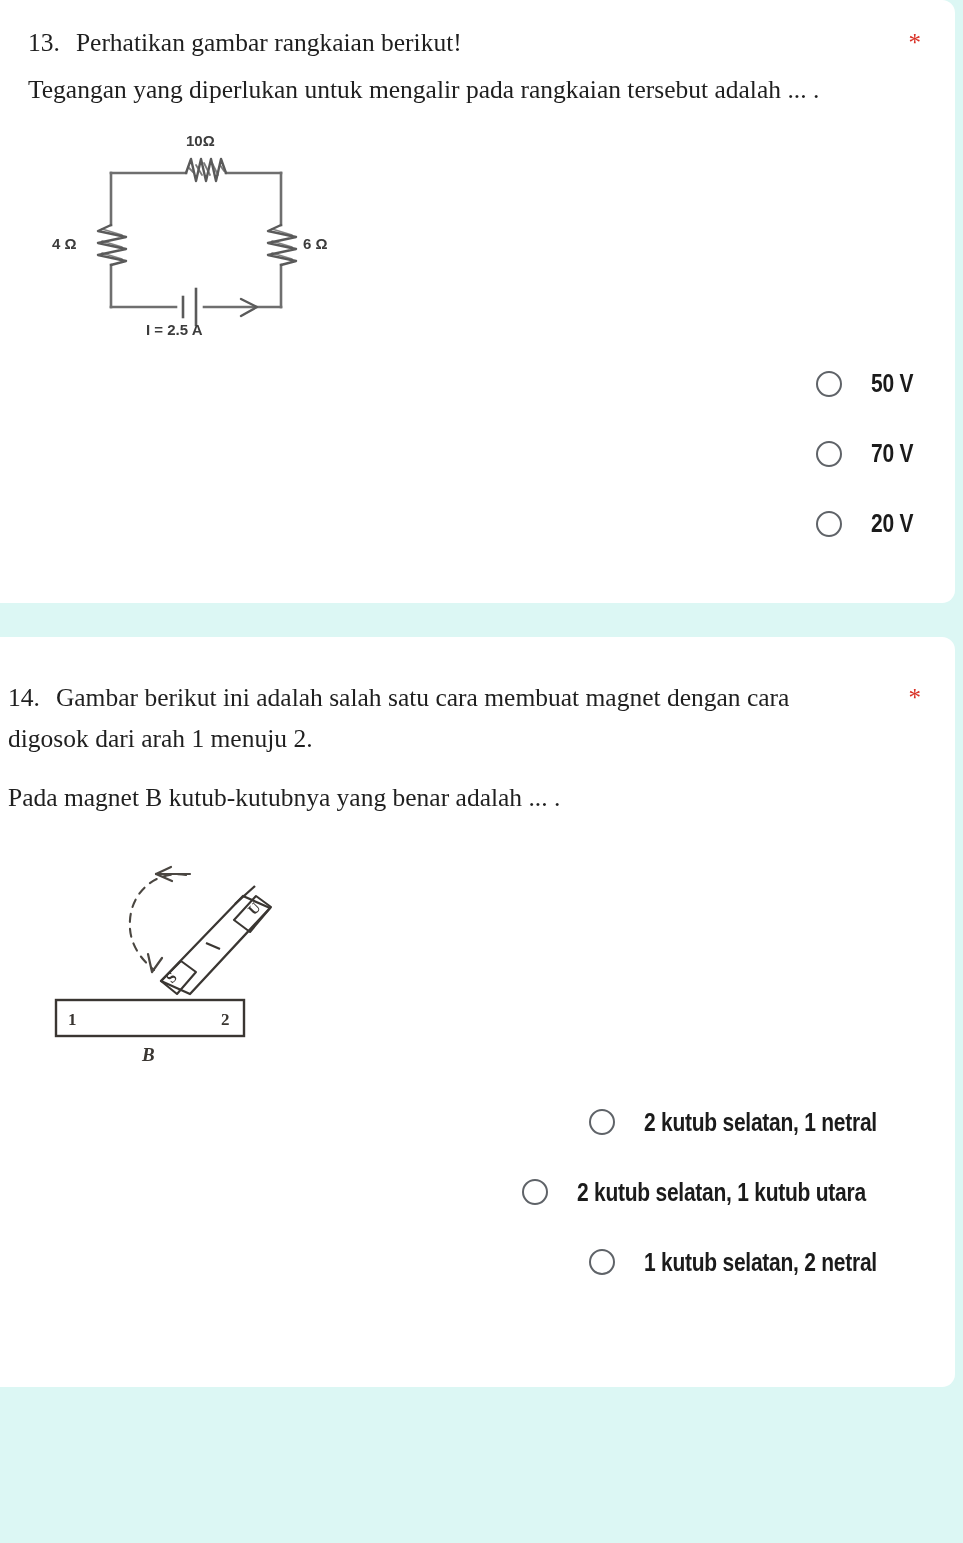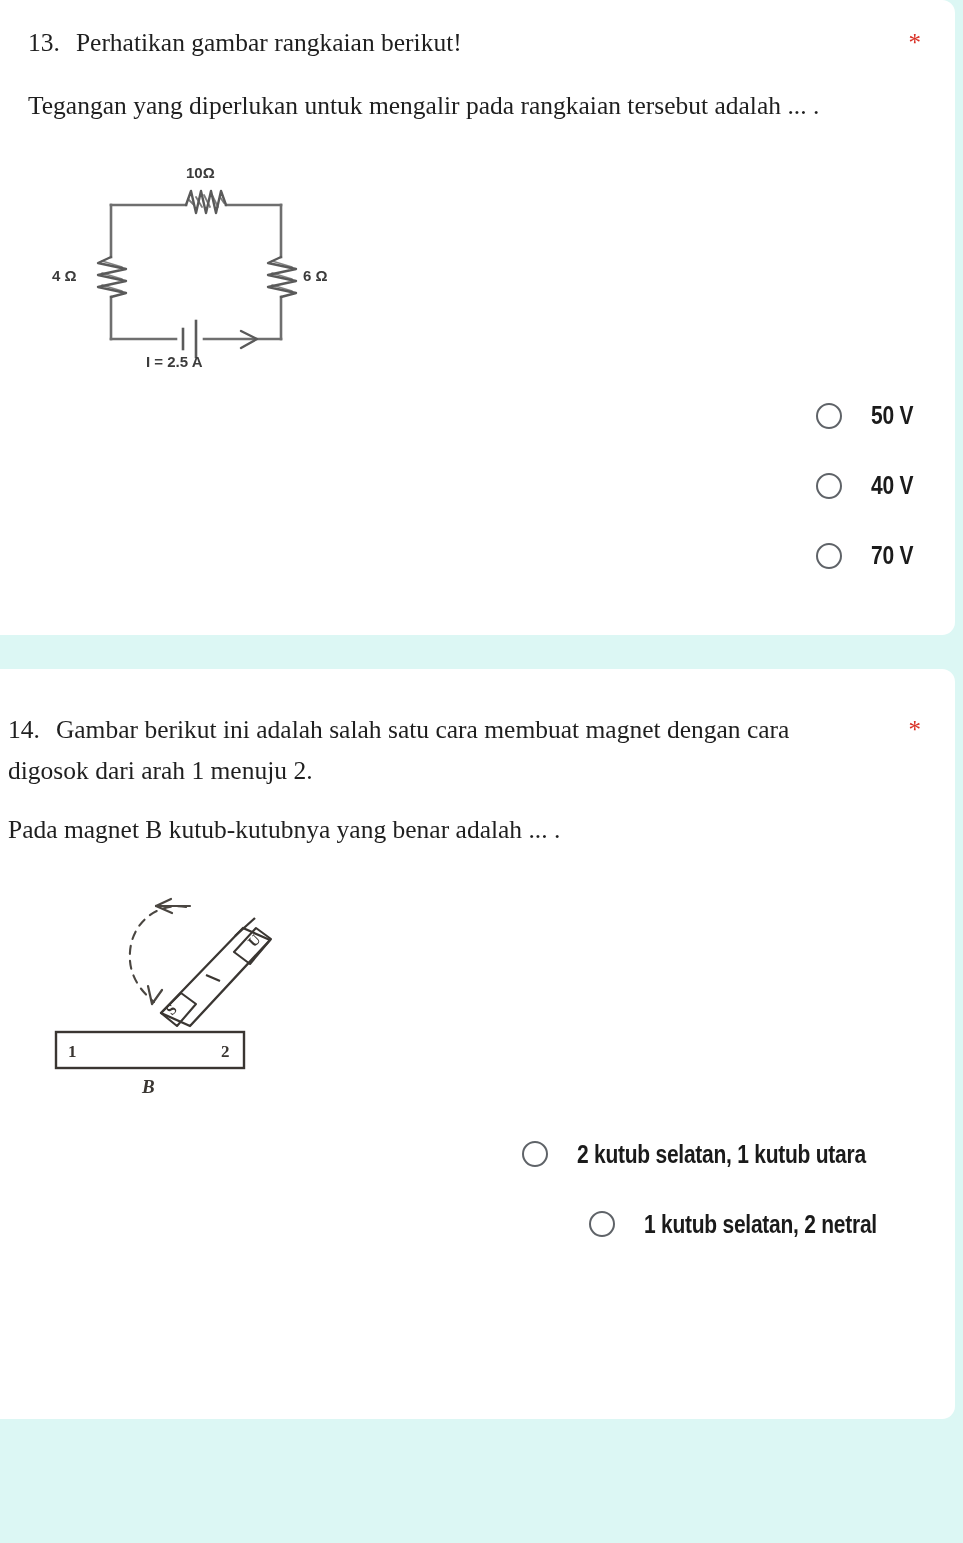--- a/index.html
+++ b/index.html
@@ -52,21 +52,21 @@
     padding-left: 10px;
     flex: 0 0 auto;
     margin-top: 2px;
   }
   .qbody {
     font-family: "Liberation Serif", serif;
     font-size: 25.5px;
     line-height: 1.62;
     color: #1f1f1f;
     max-width: 880px;
-    margin-top: 22px;
+    margin-top: 6px;
   }
   .qbody2 { margin-top: 18px; }
 
   
   .options { margin-top: 14px; }
   .option {
     display: flex;
     align-items: center;
     height: 70px;
     cursor: pointer;
@@ -87,21 +87,21 @@
     font-size: 25px;
     font-weight: 600;
     letter-spacing: -0.3px;
     color: #1b1b1b;
     transform: scaleX(0.84);
     transform-origin: left center;
     white-space: nowrap;
   }
 
   
-  .figure-circuit { margin-top: 30px; margin-left: 8px; text-align: right; }
+  .figure-circuit { margin-top: 14px; margin-left: 8px; text-align: right; }
   .figure-magnet { margin-top: 30px; margin-left: 30px; }
 
   svg { display: block; }
 </style>
 </head>
 <body>
 
 <div id="page">
 
   <div class="card q13">
@@ -167,25 +167,25 @@
       </svg>
     </div>
 
     <div class="options">
       <div class="option">
         <span class="radio"></span>
         <span class="option-label">50 V</span>
       </div>
       <div class="option">
         <span class="radio"></span>
-        <span class="option-label">40 V</span>
-      </div>
-      <div class="option">
-        <span class="radio"></span>
         <span class="option-label">70 V</span>
+      </div>
+      <div class="option">
+        <span class="radio"></span>
+        <span class="option-label">20 V</span>
       </div>
     </div>
 
   </div>
 
   <div class="gap"></div>
 
   <div class="card q14">
 
     <div class="qhead">
@@ -234,20 +234,24 @@
         </g>
         <text x="30" y="177" font-family="Liberation Serif, serif" font-size="17" font-weight="700" fill="#3a3632">1</text>
         <text x="183" y="177" font-family="Liberation Serif, serif" font-size="17" font-weight="700" fill="#3a3632">2</text>
         <text x="104" y="213" font-family="Liberation Serif, serif" font-size="19" font-style="italic" font-weight="700" fill="#3a3632">B</text>
       </svg>
     </div>
 
     <div class="options">
       <div class="option">
         <span class="radio"></span>
+        <span class="option-label">2 kutub selatan, 1 netral</span>
+      </div>
+      <div class="option">
+        <span class="radio"></span>
         <span class="option-label">2 kutub selatan, 1 kutub utara</span>
       </div>
       <div class="option">
         <span class="radio"></span>
         <span class="option-label">1 kutub selatan, 2 netral</span>
       </div>
     </div>
 
   </div>
 

